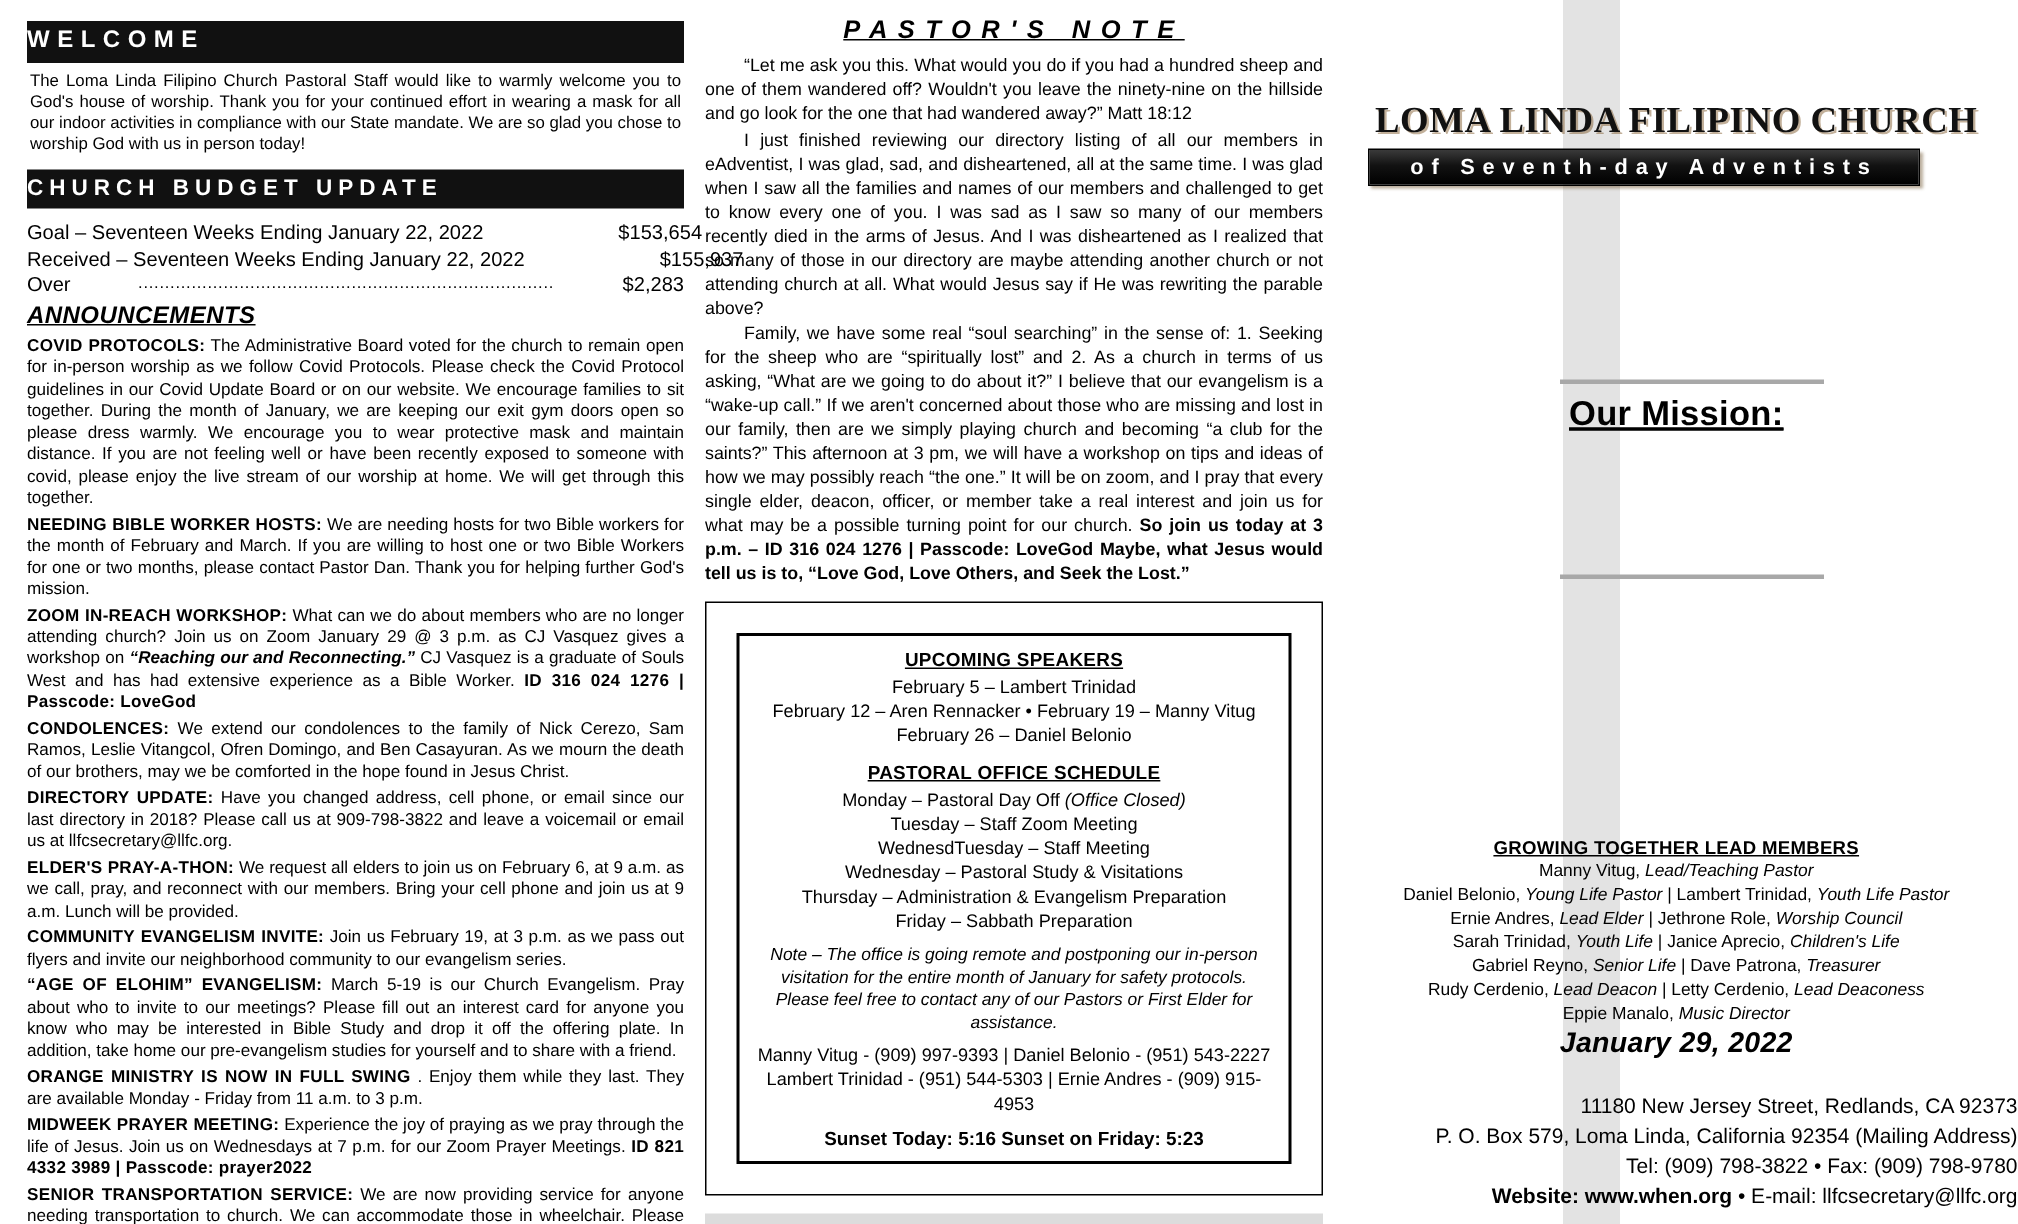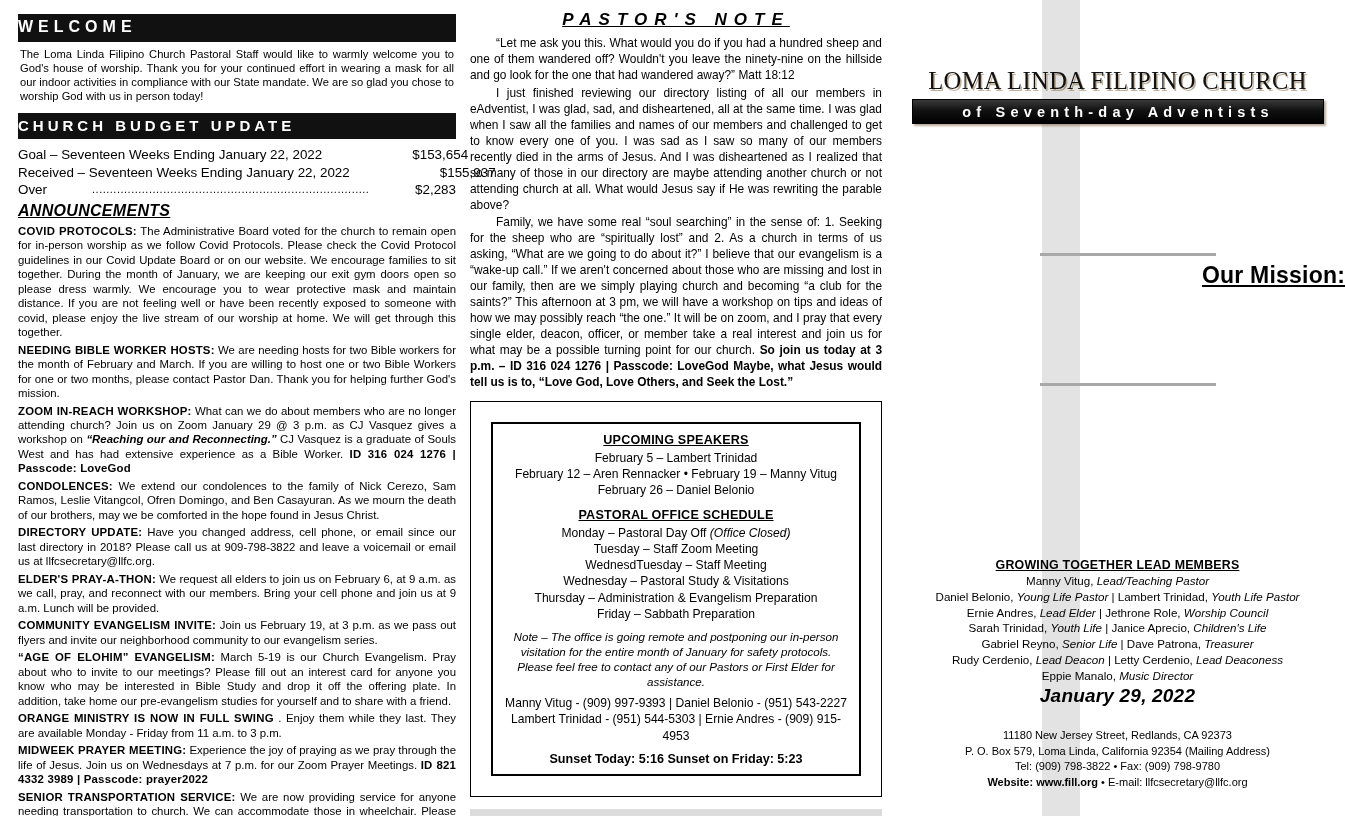--- a/index.html
+++ b/index.html
@@ -97,45 +97,45 @@
   .gray-band {
     position:absolute; left:152px; top:0; width:38px; height:816px;
     background:#e3e3e3;
   }
   .rc-inner { position:relative; z-index:2; }
 
   .church-name {
     position:absolute; left:0; top:67px; width:455px;
     text-align:center;
     font-family:"Liberation Serif", serif;
-    font-weight:normal; font-size:24.5px; letter-spacing:0.4px;
+    font-weight:bold; font-size:24.5px; letter-spacing:0.4px;
     color:#111;
     text-shadow:1.5px 1.5px 0 rgba(120,80,30,0.45);
   }
   .sda-bar {
-    position:absolute; left:22px; top:99px; width:412px; height:25px;
+    position:absolute; left:22px; top:99px; width:368px; height:25px;
     background:linear-gradient(180deg,#3a3a3a 0%,#121212 45%,#000 100%);
     border:1px solid #000;
     box-shadow:2px 2px 2px rgba(100,70,30,0.45);
   }
   .sda-bar span {
     display:block; text-align:center; color:#fff;
     font-weight:bold; font-size:14.5px; letter-spacing:5.2px;
     line-height:24px;
   }
 
   .rule {
     position:absolute; left:150px; width:176px; height:3px;
     background:#a8a8a8;
   }
   .rule-top { top:253px; }
   .rule-bot { top:383px; }
 
   .mission {
-    position:absolute; left:0; top:262px; width:455px; text-align:right;text-decoration:underline;
+    position:absolute; left:0; top:262px; width:455px; text-align:center;text-decoration:underline;
   }
   .mission-h {
     font-weight:bold; font-size:23px; text-decoration:underline;
     letter-spacing:0.2px; margin-bottom:2px;
   }
   .mission-l { font-size:22px; line-height:1.3; }
 
   .lead {
     position:absolute; left:0; top:558px; width:455px; text-align:center;
   }
@@ -144,22 +144,22 @@
     letter-spacing:0.2px; margin-bottom:1px;
   }
   .lead-l { font-size:11.6px; line-height:1.36; }
   .lead-l i { font-style:italic; }
 
   .bdate {
     position:absolute; left:0; top:685px; width:455px; text-align:center;
     font-weight:bold; font-style:italic; font-size:19px; letter-spacing:0.2px;
   }
   .addr {
-    position:absolute; left:0; top:728px; width:455px; text-align:center;
-    font-size:11px; line-height:1.42;
+    position:absolute; left:0; top:728px; width:455px; text-align:right;
+    font-size:14px; line-height:1.42;
   }
   .addr b { font-weight:bold; }
 </style>
 </head>
 <body>
 
 <div class="page">
 
   <div class="col-left">
 
@@ -277,18 +277,18 @@
             <div class="lead-l">Eppie Manalo, <i>Music Director</i></div>
           </div>
       </div>
 
       <div class="bdate">January 29, 2022</div>
 
       <div class="addr">
         <div>11180 New Jersey Street, Redlands, CA 92373</div>
         <div>P. O. Box 579, Loma Linda, California 92354 (Mailing  Address)</div>
         <div>Tel:  (909) 798-3822 • Fax:  (909) 798-9780</div>
-        <div><b>Website: www.fill.org</b><span> • E-mail:  llfcsecretary@llfc.org</span></div>
+        <div><b>Website: www.when.org</b><span> • E-mail:  llfcsecretary@llfc.org</span></div>
       </div>
     </div>
   </div>
 
 </div>
 
 </body></html>

